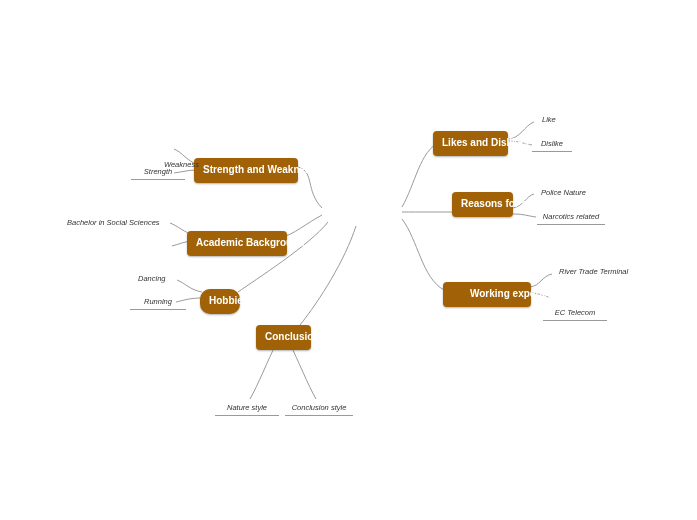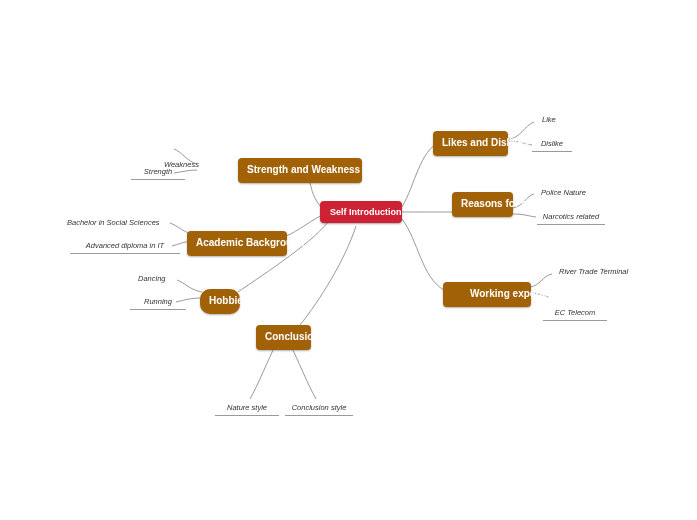--- a/index.html
+++ b/index.html
@@ -101,21 +101,20 @@
       <path d="M202,298 C190,298 185,300 176,302"></path>
 
       <path d="M194,235 C185,233 178,226 170,223"></path>
       <path d="M194,241 C185,241 180,244 172,246"></path>
 
       <path d="M197,164 C188,162 182,152 174,149"></path>
       <path d="M197,170 C188,170 182,172 174,173"></path>
     </g>
   </svg>
 
-  <div class="node node-root" style="left:320px; top:201px; width:82px;">Self Introduction</div>
 
   <div class="node node-main" style="left:433px; top:131px; width:75px;">Likes and Dislikes</div>
   <div class="node node-leaf" style="left:537px; top:113px;">Like</div>
   <div class="node node-leaf underlined" style="left:532px; top:137px; width:40px;">Dislike</div>
 
   <div class="node node-main" style="left:452px; top:192px; width:61px;">Reasons for application</div>
   <div class="node node-leaf" style="left:536px; top:186px;">Police Nature</div>
   <div class="node node-leaf underlined" style="left:537px; top:210px; width:68px;">Narcotics related</div>
 
   <div class="node node-main" style="left:443px; top:282px; width:88px;padding-left:27px;">Working experience</div>
@@ -125,19 +124,18 @@
   <div class="node node-main" style="left:256px; top:325px; width:55px;">Conclusion</div>
   <div class="node node-leaf underlined" style="left:215px; top:401px; width:64px;">Nature style</div>
   <div class="node node-leaf underlined" style="left:285px; top:401px; width:68px;">Conclusion style</div>
 
   <div class="node node-main" style="left:200px; top:289px; width:40px;border-radius:10px;">Hobbies</div>
   <div class="node node-leaf" style="left:133px; top:272px;">Dancing</div>
   <div class="node node-leaf underlined" style="left:130px; top:295px; width:56px;">Running</div>
 
   <div class="node node-main" style="left:187px; top:231px; width:100px;text-align:right;">Academic Background</div>
   <div class="node node-leaf" style="left:62px; top:216px;">Bachelor in Social Sciences</div>
-  <div class="node node-leaf underlined" style="left:70px; top:239px; width:110px;">Advanced diploma in IT</div>
 
-  <div class="node node-main" style="left:194px; top:158px; width:124px;margin-left:44px;">Strength and Weakness</div>
+  <div class="node node-main" style="left:194px; top:158px; width:104px;">Strength and Weakness</div>
   <div class="node node-leaf" style="left:127px; top:158px;margin-left:32px;">Weakness</div>
   <div class="node node-leaf underlined" style="left:131px; top:165px; width:54px;">Strength</div>
 
 </div>
 
 </body></html>

